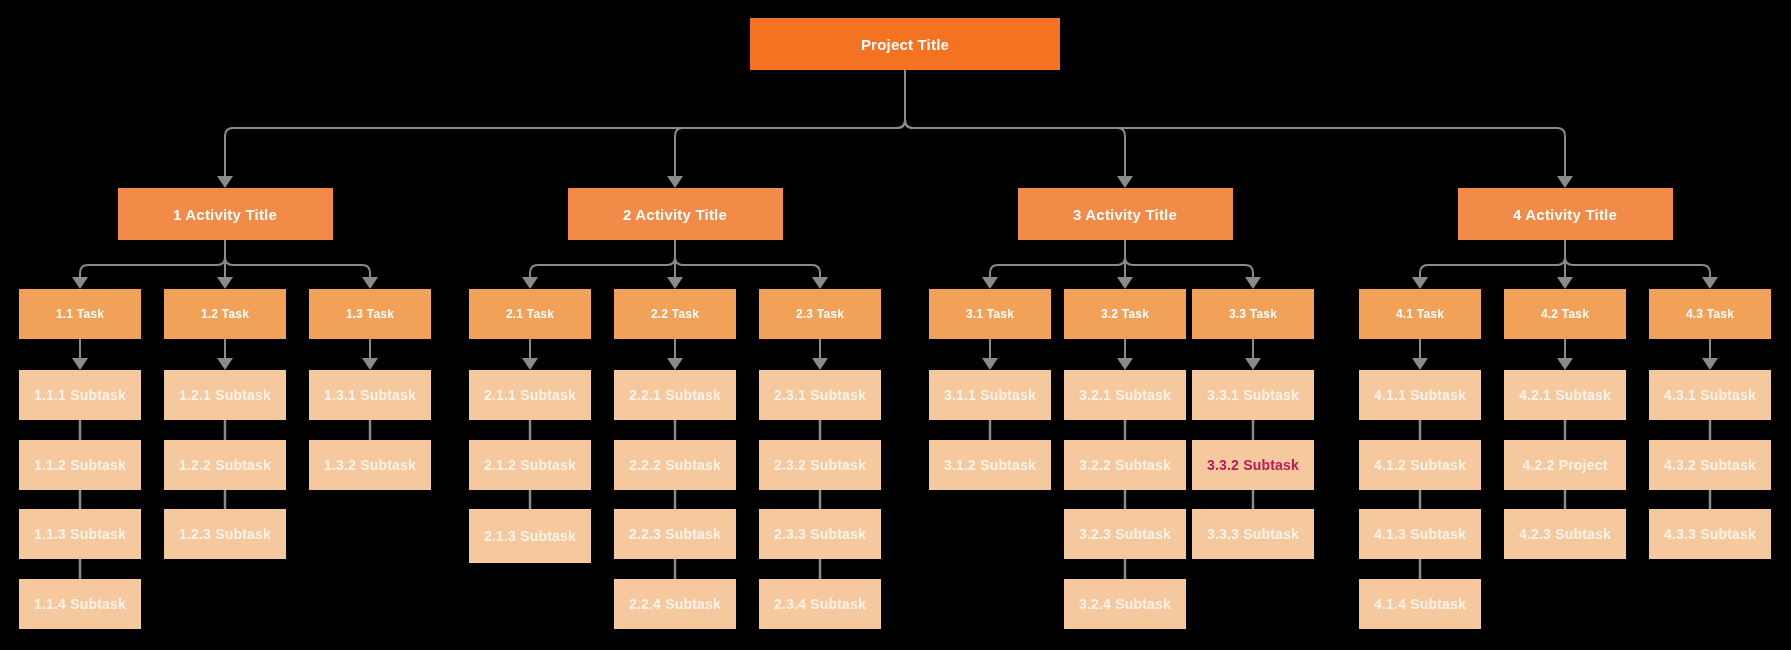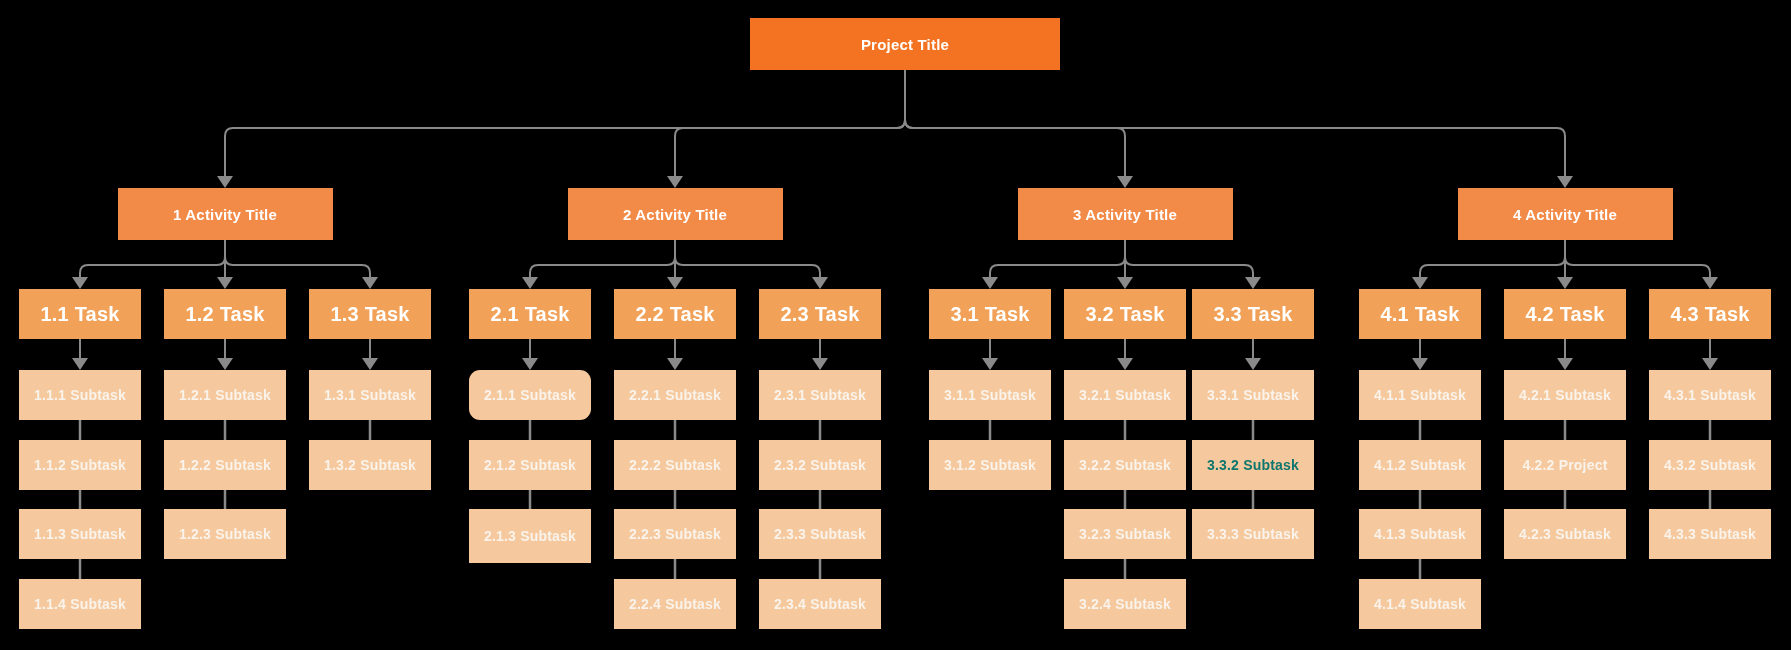--- a/index.html
+++ b/index.html
@@ -19,21 +19,21 @@
     text-align: center;
     font-weight: 600;
     letter-spacing: 0.2px;
     white-space: nowrap;
     box-sizing: border-box;
     cursor: default;
     user-select: none;
   }
   .node.project  { font-size: 15px; text-align: center; }
   .node.activity { font-size: 15px; }
-  .node.task     { font-size: 20px; }
+  .node.task     { font-size: 12px; }
   .node.subtask  { font-size: 14px; }
 </style>
 </head>
 <body>
 
 <div class="canvas" id="canvas" style="background: rgb(0, 0, 0);">
   <svg id="connectors" width="1791" height="650" viewBox="0 0 1791 650">
       <path d="M 905 70 V 120 Q 905 128 897 128 H 233 Q 225 128 225 136 V 176" fill="none" stroke="#8A8A8A" stroke-width="2"></path>
       <polygon points="217,176 233,176 225,188" fill="#8A8A8A"></polygon>
       <path d="M 225 240 V 257 Q 225 265 217 265 H 88 Q 80 265 80 273 V 277" fill="none" stroke="#8A8A8A" stroke-width="2"></path>
@@ -128,21 +128,21 @@
       <div class="node subtask" style="left: 19px; top: 579px; width: 122px; height: 50px; background: rgb(245, 201, 157); color: rgb(250, 243, 235);">1.1.4 Subtask</div>
       <div class="node task" style="left: 164px; top: 289px; width: 122px; height: 50px; background: rgb(242, 162, 88); color: rgb(255, 255, 255);">1.2 Task</div>
       <div class="node subtask" style="left: 164px; top: 370px; width: 122px; height: 50px; background: rgb(245, 201, 157); color: rgb(250, 243, 235);">1.2.1 Subtask</div>
       <div class="node subtask" style="left: 164px; top: 440px; width: 122px; height: 50px; background: rgb(245, 201, 157); color: rgb(250, 243, 235);">1.2.2 Subtask</div>
       <div class="node subtask" style="left: 164px; top: 509px; width: 122px; height: 50px; background: rgb(245, 201, 157); color: rgb(250, 243, 235);">1.2.3 Subtask</div>
       <div class="node task" style="left: 309px; top: 289px; width: 122px; height: 50px; background: rgb(242, 162, 88); color: rgb(255, 255, 255);">1.3 Task</div>
       <div class="node subtask" style="left: 309px; top: 370px; width: 122px; height: 50px; background: rgb(245, 201, 157); color: rgb(250, 243, 235);">1.3.1 Subtask</div>
       <div class="node subtask" style="left: 309px; top: 440px; width: 122px; height: 50px; background: rgb(245, 201, 157); color: rgb(250, 243, 235);">1.3.2 Subtask</div>
       <div class="node activity" style="left: 567.5px; top: 188px; width: 215px; height: 52px; background: rgb(242, 138, 72); color: rgb(255, 255, 255);">2 Activity Title</div>
       <div class="node task" style="left: 469px; top: 289px; width: 122px; height: 50px; background: rgb(242, 162, 88); color: rgb(255, 255, 255);">2.1 Task</div>
-      <div class="node subtask" style="left: 469px; top: 370px; width: 122px; height: 50px; background: rgb(245, 201, 157); color: rgb(250, 243, 235); border-radius: 11px;">2.1.1 Subtask</div>
+      <div class="node subtask" style="left: 469px; top: 370px; width: 122px; height: 50px; background: rgb(245, 201, 157); color: rgb(250, 243, 235);">2.1.1 Subtask</div>
       <div class="node subtask" style="left: 469px; top: 440px; width: 122px; height: 50px; background: rgb(245, 201, 157); color: rgb(250, 243, 235);">2.1.2 Subtask</div>
       <div class="node subtask" style="left: 469px; top: 509px; width: 122px; height: 54px; background: rgb(245, 201, 157); color: rgb(250, 243, 235);">2.1.3 Subtask</div>
       <div class="node task" style="left: 614px; top: 289px; width: 122px; height: 50px; background: rgb(242, 162, 88); color: rgb(255, 255, 255);">2.2 Task</div>
       <div class="node subtask" style="left: 614px; top: 370px; width: 122px; height: 50px; background: rgb(245, 201, 157); color: rgb(250, 243, 235);">2.2.1 Subtask</div>
       <div class="node subtask" style="left: 614px; top: 440px; width: 122px; height: 50px; background: rgb(245, 201, 157); color: rgb(250, 243, 235);">2.2.2 Subtask</div>
       <div class="node subtask" style="left: 614px; top: 509px; width: 122px; height: 50px; background: rgb(245, 201, 157); color: rgb(250, 243, 235);">2.2.3 Subtask</div>
       <div class="node subtask" style="left: 614px; top: 579px; width: 122px; height: 50px; background: rgb(245, 201, 157); color: rgb(250, 243, 235);">2.2.4 Subtask</div>
       <div class="node task" style="left: 759px; top: 289px; width: 122px; height: 50px; background: rgb(242, 162, 88); color: rgb(255, 255, 255);">2.3 Task</div>
       <div class="node subtask" style="left: 759px; top: 370px; width: 122px; height: 50px; background: rgb(245, 201, 157); color: rgb(250, 243, 235);">2.3.1 Subtask</div>
       <div class="node subtask" style="left: 759px; top: 440px; width: 122px; height: 50px; background: rgb(245, 201, 157); color: rgb(250, 243, 235);">2.3.2 Subtask</div>
@@ -152,21 +152,21 @@
       <div class="node task" style="left: 929px; top: 289px; width: 122px; height: 50px; background: rgb(242, 162, 88); color: rgb(255, 255, 255);">3.1 Task</div>
       <div class="node subtask" style="left: 929px; top: 370px; width: 122px; height: 50px; background: rgb(245, 201, 157); color: rgb(250, 243, 235);">3.1.1 Subtask</div>
       <div class="node subtask" style="left: 929px; top: 440px; width: 122px; height: 50px; background: rgb(245, 201, 157); color: rgb(250, 243, 235);">3.1.2 Subtask</div>
       <div class="node task" style="left: 1064px; top: 289px; width: 122px; height: 50px; background: rgb(242, 162, 88); color: rgb(255, 255, 255);">3.2 Task</div>
       <div class="node subtask" style="left: 1064px; top: 370px; width: 122px; height: 50px; background: rgb(245, 201, 157); color: rgb(250, 243, 235);">3.2.1 Subtask</div>
       <div class="node subtask" style="left: 1064px; top: 440px; width: 122px; height: 50px; background: rgb(245, 201, 157); color: rgb(250, 243, 235);">3.2.2 Subtask</div>
       <div class="node subtask" style="left: 1064px; top: 509px; width: 122px; height: 50px; background: rgb(245, 201, 157); color: rgb(250, 243, 235);">3.2.3 Subtask</div>
       <div class="node subtask" style="left: 1064px; top: 579px; width: 122px; height: 50px; background: rgb(245, 201, 157); color: rgb(250, 243, 235);">3.2.4 Subtask</div>
       <div class="node task" style="left: 1192px; top: 289px; width: 122px; height: 50px; background: rgb(242, 162, 88); color: rgb(255, 255, 255);">3.3 Task</div>
       <div class="node subtask" style="left: 1192px; top: 370px; width: 122px; height: 50px; background: rgb(245, 201, 157); color: rgb(250, 243, 235);">3.3.1 Subtask</div>
-      <div class="node subtask" style="left: 1192px; top: 440px; width: 122px; height: 50px; background: rgb(245, 201, 157); color: #0f766e;">3.3.2 Subtask</div>
+      <div class="node subtask" style="left: 1192px; top: 440px; width: 122px; height: 50px; background: rgb(245, 201, 157); color: #be185d;">3.3.2 Subtask</div>
       <div class="node subtask" style="left: 1192px; top: 509px; width: 122px; height: 50px; background: rgb(245, 201, 157); color: rgb(250, 243, 235);">3.3.3 Subtask</div>
       <div class="node activity" style="left: 1457.5px; top: 188px; width: 215px; height: 52px; background: rgb(242, 138, 72); color: rgb(255, 255, 255);">4 Activity Title</div>
       <div class="node task" style="left: 1359px; top: 289px; width: 122px; height: 50px; background: rgb(242, 162, 88); color: rgb(255, 255, 255);">4.1 Task</div>
       <div class="node subtask" style="left: 1359px; top: 370px; width: 122px; height: 50px; background: rgb(245, 201, 157); color: rgb(250, 243, 235);">4.1.1 Subtask</div>
       <div class="node subtask" style="left: 1359px; top: 440px; width: 122px; height: 50px; background: rgb(245, 201, 157); color: rgb(250, 243, 235);">4.1.2 Subtask</div>
       <div class="node subtask" style="left: 1359px; top: 509px; width: 122px; height: 50px; background: rgb(245, 201, 157); color: rgb(250, 243, 235);">4.1.3 Subtask</div>
       <div class="node subtask" style="left: 1359px; top: 579px; width: 122px; height: 50px; background: rgb(245, 201, 157); color: rgb(250, 243, 235);">4.1.4 Subtask</div>
       <div class="node task" style="left: 1504px; top: 289px; width: 122px; height: 50px; background: rgb(242, 162, 88); color: rgb(255, 255, 255);">4.2 Task</div>
       <div class="node subtask" style="left: 1504px; top: 370px; width: 122px; height: 50px; background: rgb(245, 201, 157); color: rgb(250, 243, 235);">4.2.1 Subtask</div>
       <div class="node subtask" style="left: 1504px; top: 440px; width: 122px; height: 50px; background: rgb(245, 201, 157); color: rgb(250, 243, 235);">4.2.2 Project</div>

